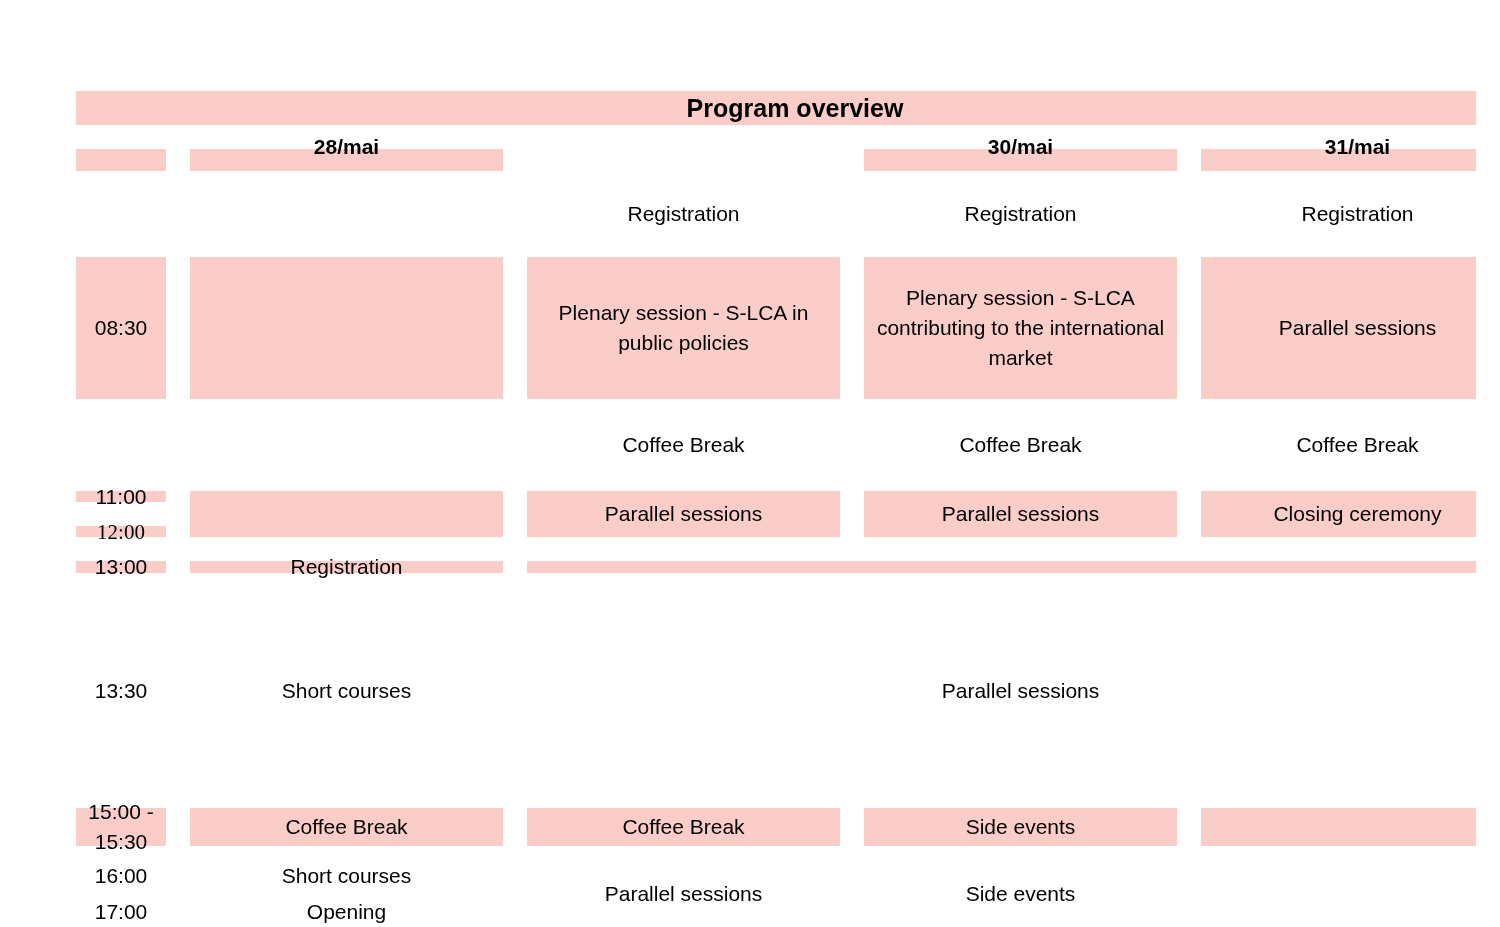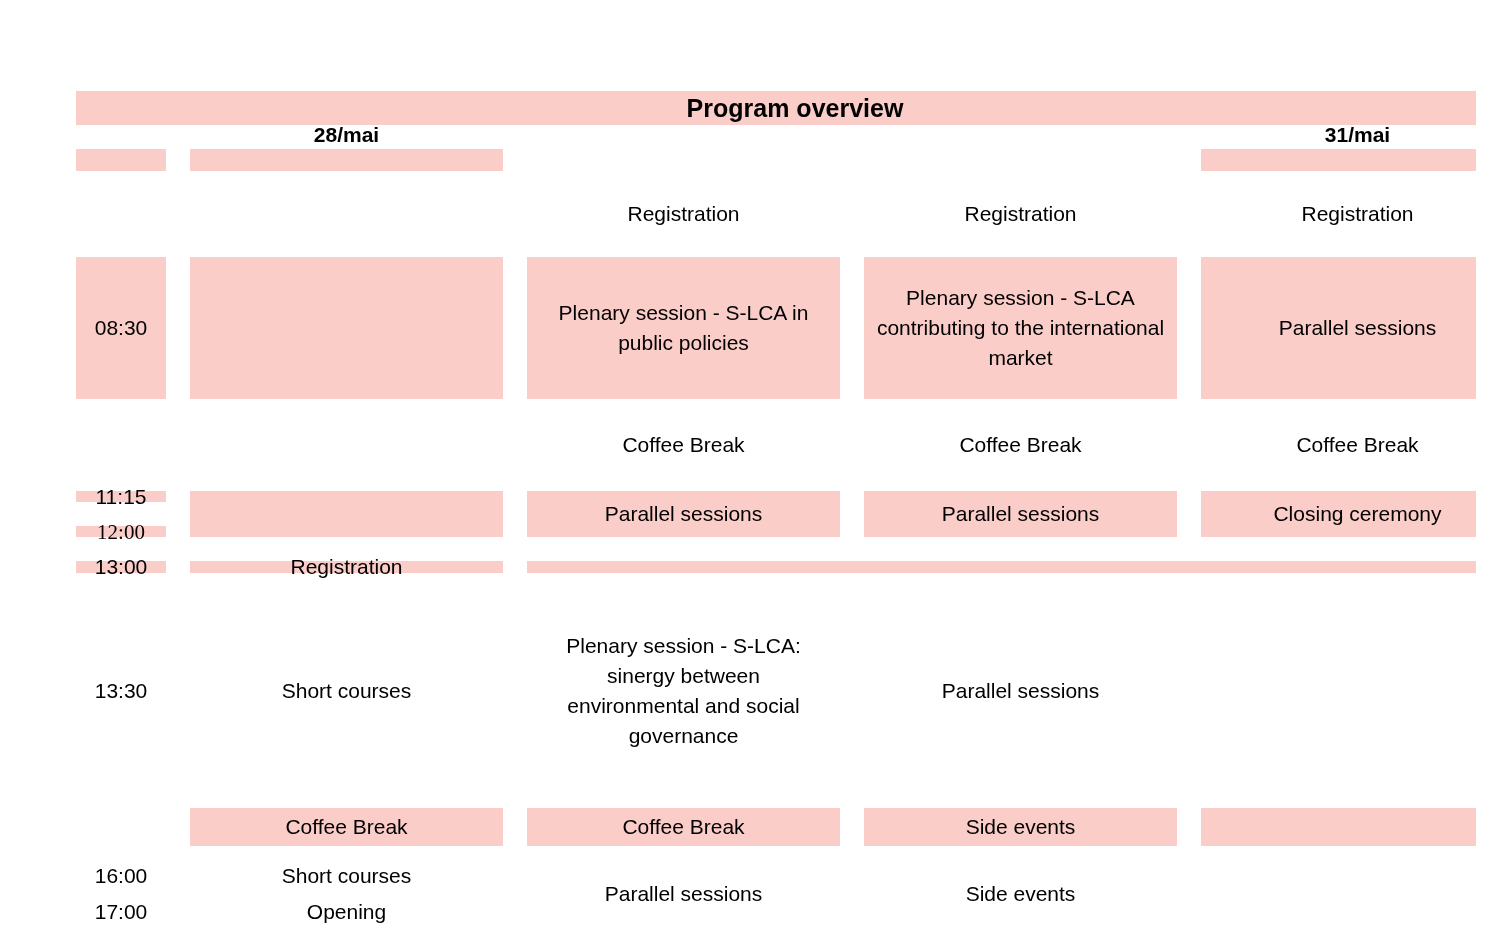--- a/index.html
+++ b/index.html
@@ -16,32 +16,33 @@
     grid-template-columns:114px 337px 337px 337px 337px;
     grid-template-rows:58px 46px 62px 166px 68px 35px 35px 36px 211px 62px 36px 36px 33px;
   }
   .cell {
     display:flex; align-items:center; justify-content:center;
     text-align:center; font-size:21px; line-height:30px;
   }
   .pink { background:var(--pink); }
   .pre { white-space:pre-line; }
   .title-cell { font-weight:bold; font-size:25px; }
-  .day-header { font-weight:bold; align-items:flex-end; padding-bottom:21px; }
+  .day-header { font-weight:bold; align-items:flex-end; padding-bottom:9px; }
 </style>
 </head>
 <body>
 
 <div class="page">
   <div class="grid">
 
     <div class="cell pink title-cell" style="grid-column:1/6;grid-row:1;">Program overview</div>
 
     <div class="cell pink" style="grid-column:1;grid-row:2;"></div>
     <div class="cell pink day-header" style="grid-column:2;grid-row:2;">28/mai</div>
+    <div class="cell pink day-header" style="grid-column:4;grid-row:2;">30/mai</div>
     <div class="cell pink day-header" style="grid-column:5;grid-row:2;">31/mai</div>
 
     <div class="cell" style="grid-column:2;grid-row:3;"></div>
     <div class="cell" style="grid-column:3;grid-row:3;">Registration</div>
     <div class="cell" style="grid-column:4;grid-row:3;">Registration</div>
     <div class="cell" style="grid-column:5;grid-row:3;">Registration</div>
 
     <div class="cell pink" style="grid-column:1;grid-row:4;">08:30</div>
     <div class="cell pink" style="grid-column:2;grid-row:4;"></div>
     <div class="cell pink pre" style="grid-column:4;grid-row:4;">Plenary session - S-LCA
@@ -49,39 +50,37 @@
 market</div>
     <div class="cell pink pre" style="grid-column:3;grid-row:4;">Plenary session - S-LCA in
 public policies</div>
     <div class="cell pink" style="grid-column:5;grid-row:4;">Parallel sessions</div>
 
     <div class="cell" style="grid-column:2;grid-row:5;"></div>
     <div class="cell" style="grid-column:3;grid-row:5;">Coffee Break</div>
     <div class="cell" style="grid-column:4;grid-row:5;">Coffee Break</div>
     <div class="cell" style="grid-column:5;grid-row:5;">Coffee Break</div>
 
-    <div class="cell pink" style="grid-column:1;grid-row:6;">11:15</div>
+    <div class="cell pink" style="grid-column:1;grid-row:6;">11:00</div>
     <div class="cell pink" style="grid-column:1;grid-row:7;font-family:Liberation Serif, serif;">12:00</div>
     <div class="cell pink" style="grid-column:1;grid-row:8;">13:00</div>
     <div class="cell pink" style="grid-column:2;grid-row:6/8;"></div>
     <div class="cell pink" style="grid-column:2;grid-row:8;">Registration</div>
     <div class="cell pink" style="grid-column:3;grid-row:6/8;">Parallel sessions</div>
     <div class="cell pink" style="grid-column:4;grid-row:6/8;">Parallel sessions</div>
     <div class="cell pink" style="grid-column:5;grid-row:6/8;">Closing ceremony</div>
     <div class="cell pink" style="grid-column:3/6;grid-row:8;"></div>
 
     <div class="cell" style="grid-column:1;grid-row:9;">13:30</div>
     <div class="cell" style="grid-column:2;grid-row:9;">Short courses</div>
-    <div class="cell pre" style="grid-column:3;grid-row:9;">Plenary session - S-LCA:
-sinergy between
-environmental and social
-governance</div>
     <div class="cell" style="grid-column:4;grid-row:9;">Parallel sessions</div>
     <div class="cell" style="grid-column:5;grid-row:9;"></div>
 
+    <div class="cell pink pre" style="grid-column:1;grid-row:10;">15:00 -
+15:30</div>
     <div class="cell pink" style="grid-column:2;grid-row:10;">Coffee Break</div>
     <div class="cell pink" style="grid-column:3;grid-row:10;">Coffee Break</div>
     <div class="cell pink" style="grid-column:4;grid-row:10;">Side events</div>
     <div class="cell pink" style="grid-column:5;grid-row:10;"></div>
 
     <div class="cell" style="grid-column:1;grid-row:11;">16:00</div>
     <div class="cell" style="grid-column:1;grid-row:12;">17:00</div>
     <div class="cell" style="grid-column:2;grid-row:11;">Short courses</div>
     <div class="cell" style="grid-column:2;grid-row:12;">Opening</div>
     <div class="cell" style="grid-column:3;grid-row:11/13;">Parallel sessions</div>

